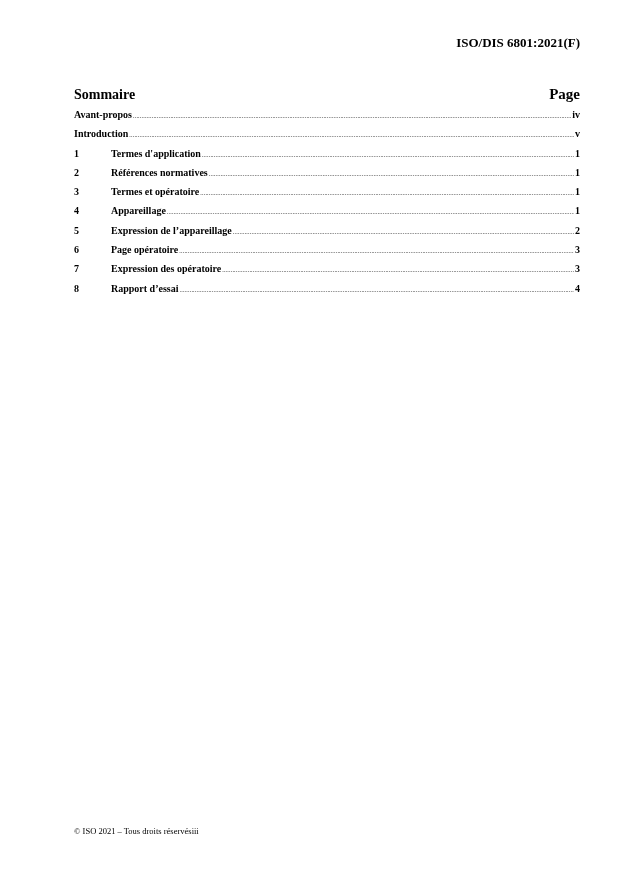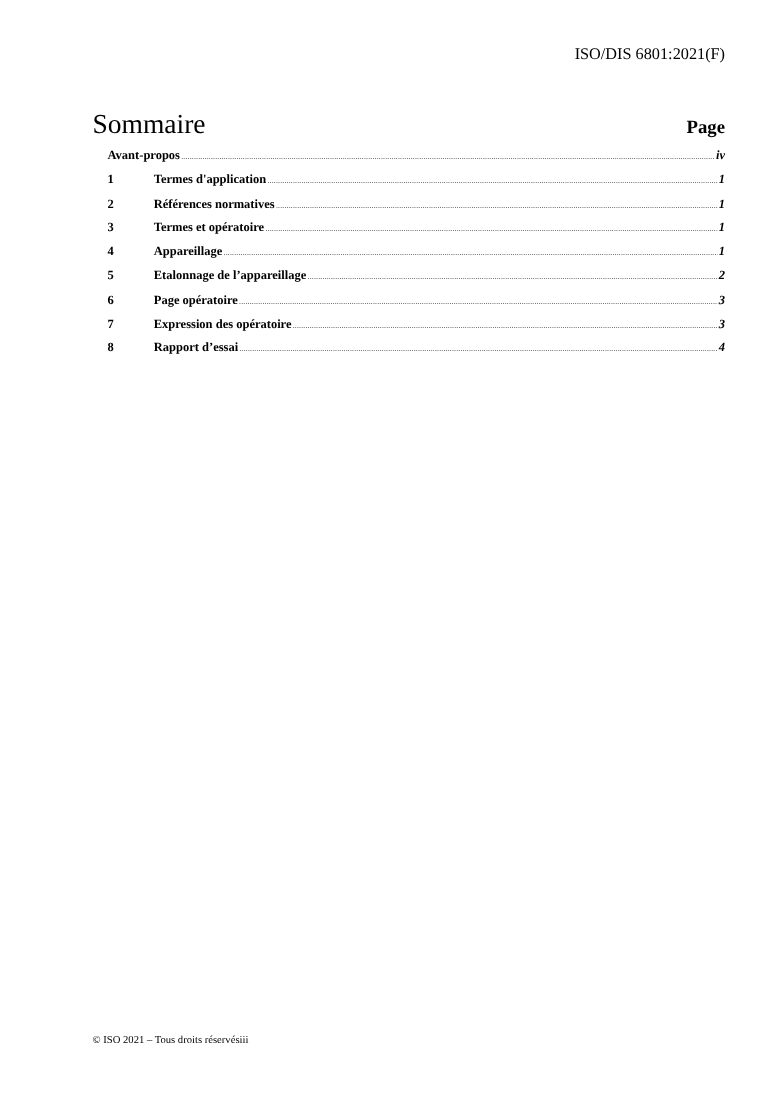--- a/index.html
+++ b/index.html
@@ -2,50 +2,50 @@
 <html><head>
 <meta charset="utf-8">
 <style>
   html, body { margin: 0; padding: 0; background: #ffffff; }
   body {
     width: 620px; height: 877px; position: relative; overflow: hidden;
     font-family: "DejaVu Serif", "Liberation Serif", serif; color: #000;
   }
   .doc-header {
     position: absolute; top: 35px; right: 40px;
-    font-family: "Liberation Serif", serif; font-weight: normal; font-size: 13px;
+    font-family: "Liberation Serif", serif; font-weight: bold; font-size: 13px;
   }
   .toc-title-row {
     position: absolute; top: 86px; left: 74px; right: 40px;
     display: flex; justify-content: space-between; align-items: baseline;
   }
   .toc-title {
-    font-family: "Liberation Serif", serif; font-weight: normal; font-size: 22px;
+    font-family: "Liberation Serif", serif; font-weight: bold; font-size: 14px;
   }
   .toc-page-label {
     font-family: "Liberation Serif", serif; font-weight: bold; font-size: 15px;
   }
   .toc-list {
-    position: absolute; top: 119px; left: 74px; right: 40px; margin-left: 12px;
+    position: absolute; top: 109px; left: 74px; right: 40px;
   }
   .toc-entry {
     display: flex; align-items: baseline; height: 19.3px;
     font-family: "Liberation Serif", serif; font-weight: bold; font-size: 10px;
   }
   .toc-num { width: 37px; flex: 0 0 37px; }
   .toc-label { white-space: nowrap; }
   .toc-leader {
     flex: 1 1 auto; overflow: hidden; white-space: nowrap;
     margin: 0 1px; font-weight: normal; font-size: 6px; letter-spacing: 0.2px;
     color: #222;
   }
   .toc-leader::before {
     content: "....................................................................................................................................................................................................................................................................................................................................................................................................................";
   }
-  .toc-pg { white-space: nowrap; text-align: left; font-style: italic; }
+  .toc-pg { white-space: nowrap; text-align: left; }
   .doc-footer {
     position: absolute; top: 826px; left: 74px; right: 40px;
     display: flex; justify-content: flex-start; align-items: baseline;
     font-family: "Liberation Serif", serif; font-size: 8.5px;
   }
 </style>
 </head>
 <body>
 
 <div class="doc-header">ISO/DIS 6801:2021(F)</div>
@@ -53,20 +53,25 @@
 <div class="toc-title-row">
   <div class="toc-title">Sommaire</div>
   <div class="toc-page-label">Page</div>
 </div>
 
 <div class="toc-list">
   <div class="toc-entry">
     <span class="toc-label">Avant-propos</span>
     <span class="toc-leader"></span>
     <span class="toc-pg">iv</span>
+  </div>
+  <div class="toc-entry">
+    <span class="toc-label">Introduction</span>
+    <span class="toc-leader"></span>
+    <span class="toc-pg">v</span>
   </div>
   <div class="toc-entry">
     <span class="toc-num">1</span>
     <span class="toc-label">Termes d'application</span>
     <span class="toc-leader"></span>
     <span class="toc-pg">1</span>
   </div>
   <div class="toc-entry">
     <span class="toc-num">2</span>
     <span class="toc-label">Références normatives</span>
@@ -80,21 +85,21 @@
     <span class="toc-pg">1</span>
   </div>
   <div class="toc-entry">
     <span class="toc-num">4</span>
     <span class="toc-label">Appareillage</span>
     <span class="toc-leader"></span>
     <span class="toc-pg">1</span>
   </div>
   <div class="toc-entry">
     <span class="toc-num">5</span>
-    <span class="toc-label">Etalonnage de l’appareillage</span>
+    <span class="toc-label">Expression de l’appareillage</span>
     <span class="toc-leader"></span>
     <span class="toc-pg">2</span>
   </div>
   <div class="toc-entry">
     <span class="toc-num">6</span>
     <span class="toc-label">Page opératoire</span>
     <span class="toc-leader"></span>
     <span class="toc-pg">3</span>
   </div>
   <div class="toc-entry">

